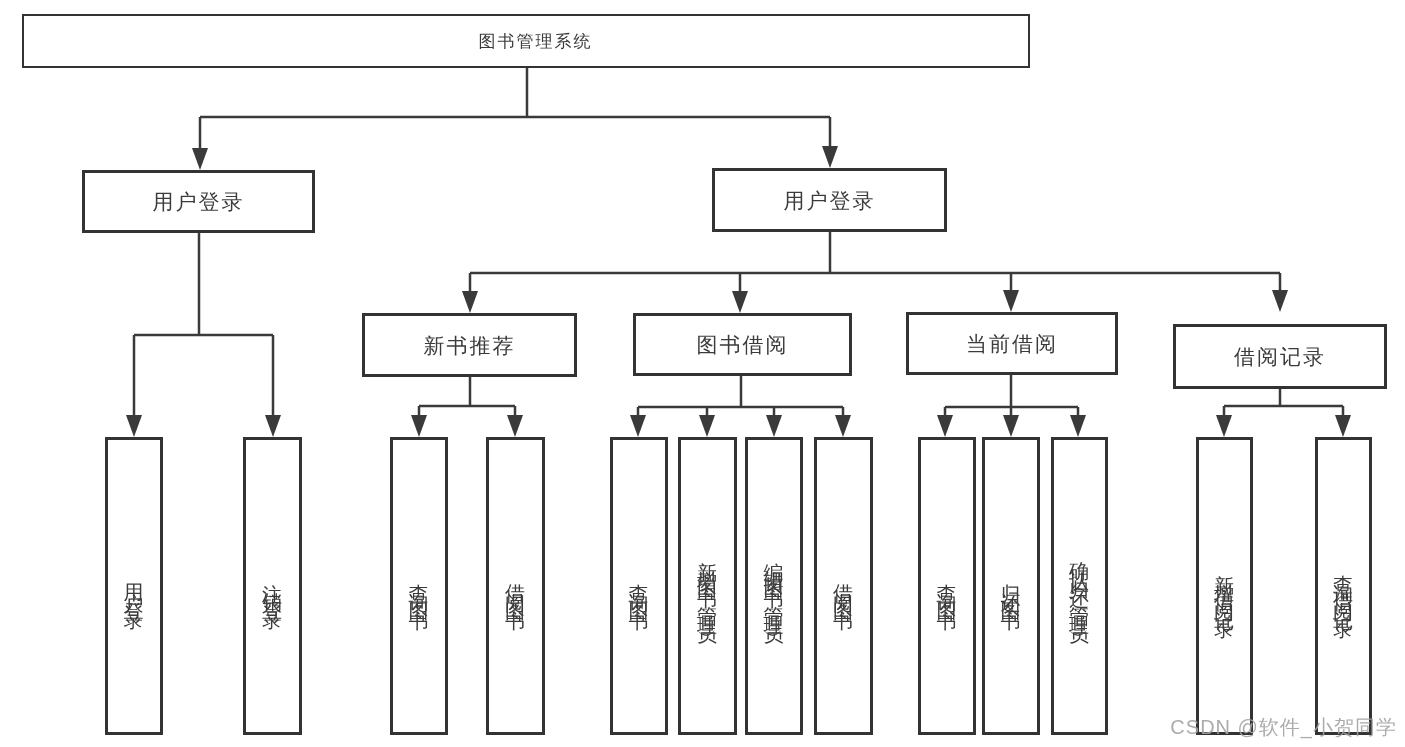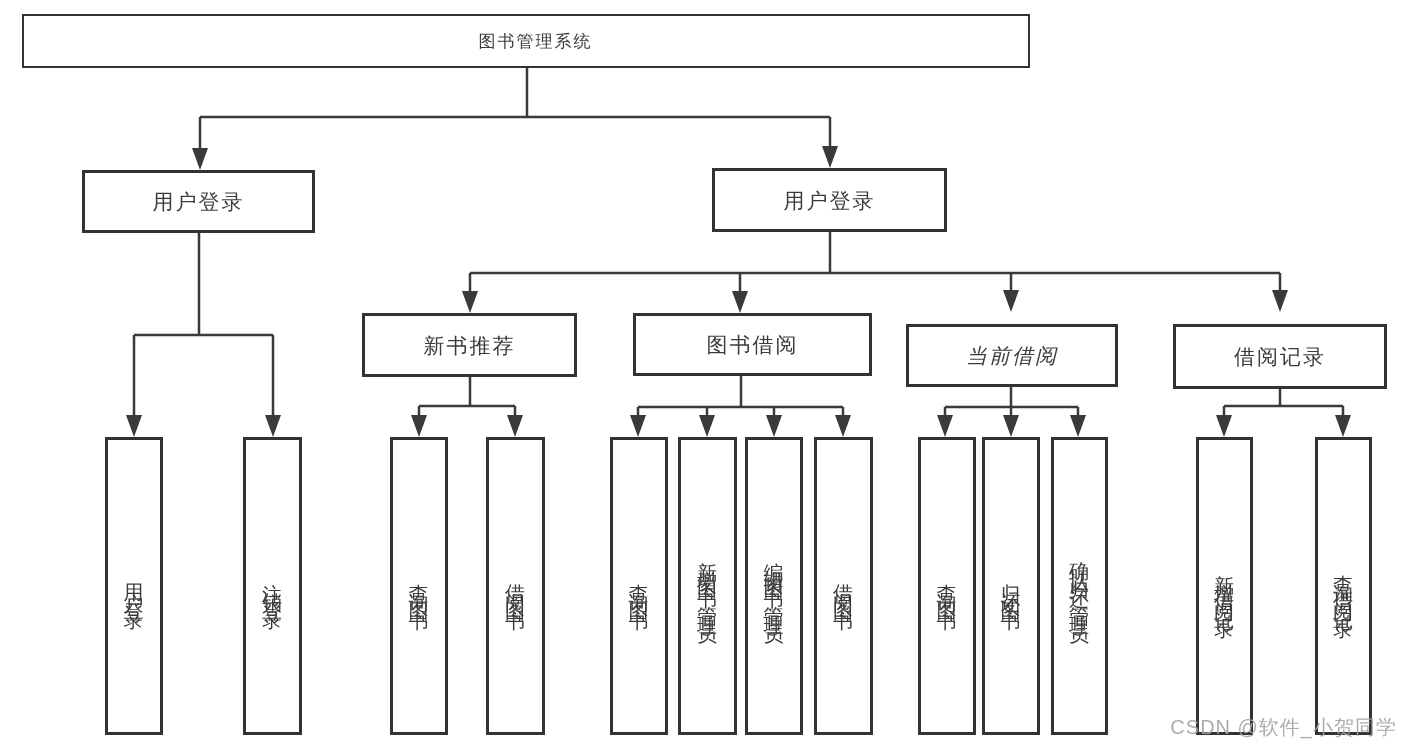--- a/index.html
+++ b/index.html
@@ -96,24 +96,24 @@
   <div class="box lvl" style="left:82px;top:170px;width:233px;height:63px;">
     <span>用户登录</span>
   </div>
   <div class="box lvl" style="left:712px;top:168px;width:235px;height:64px;">
     <span>用户登录</span>
   </div>
 
   <div class="box lvl" style="left:362px;top:313px;width:215px;height:64px;">
     <span>新书推荐</span>
   </div>
-  <div class="box lvl" style="left:633px;top:313px;width:239px;height:63px;">
+  <div class="box lvl" style="left:633px;top:313px;width:219px;height:63px;">
     <span>图书借阅</span>
   </div>
-  <div class="box lvl" style="left:906px;top:324px;width:212px;height:63px;font-style:italic;">
+  <div class="box lvl" style="left:906px;top:312px;width:212px;height:63px;">
     <span>当前借阅</span>
   </div>
   <div class="box lvl" style="left:1173px;top:324px;width:214px;height:65px;">
     <span>借阅记录</span>
   </div>
 
   <div class="box leaf" style="left:105px;top:437px;width:58px;height:298px;">
     <span>用户登录</span>
   </div>
   <div class="box leaf" style="left:243px;top:437px;width:59px;height:298px;">

